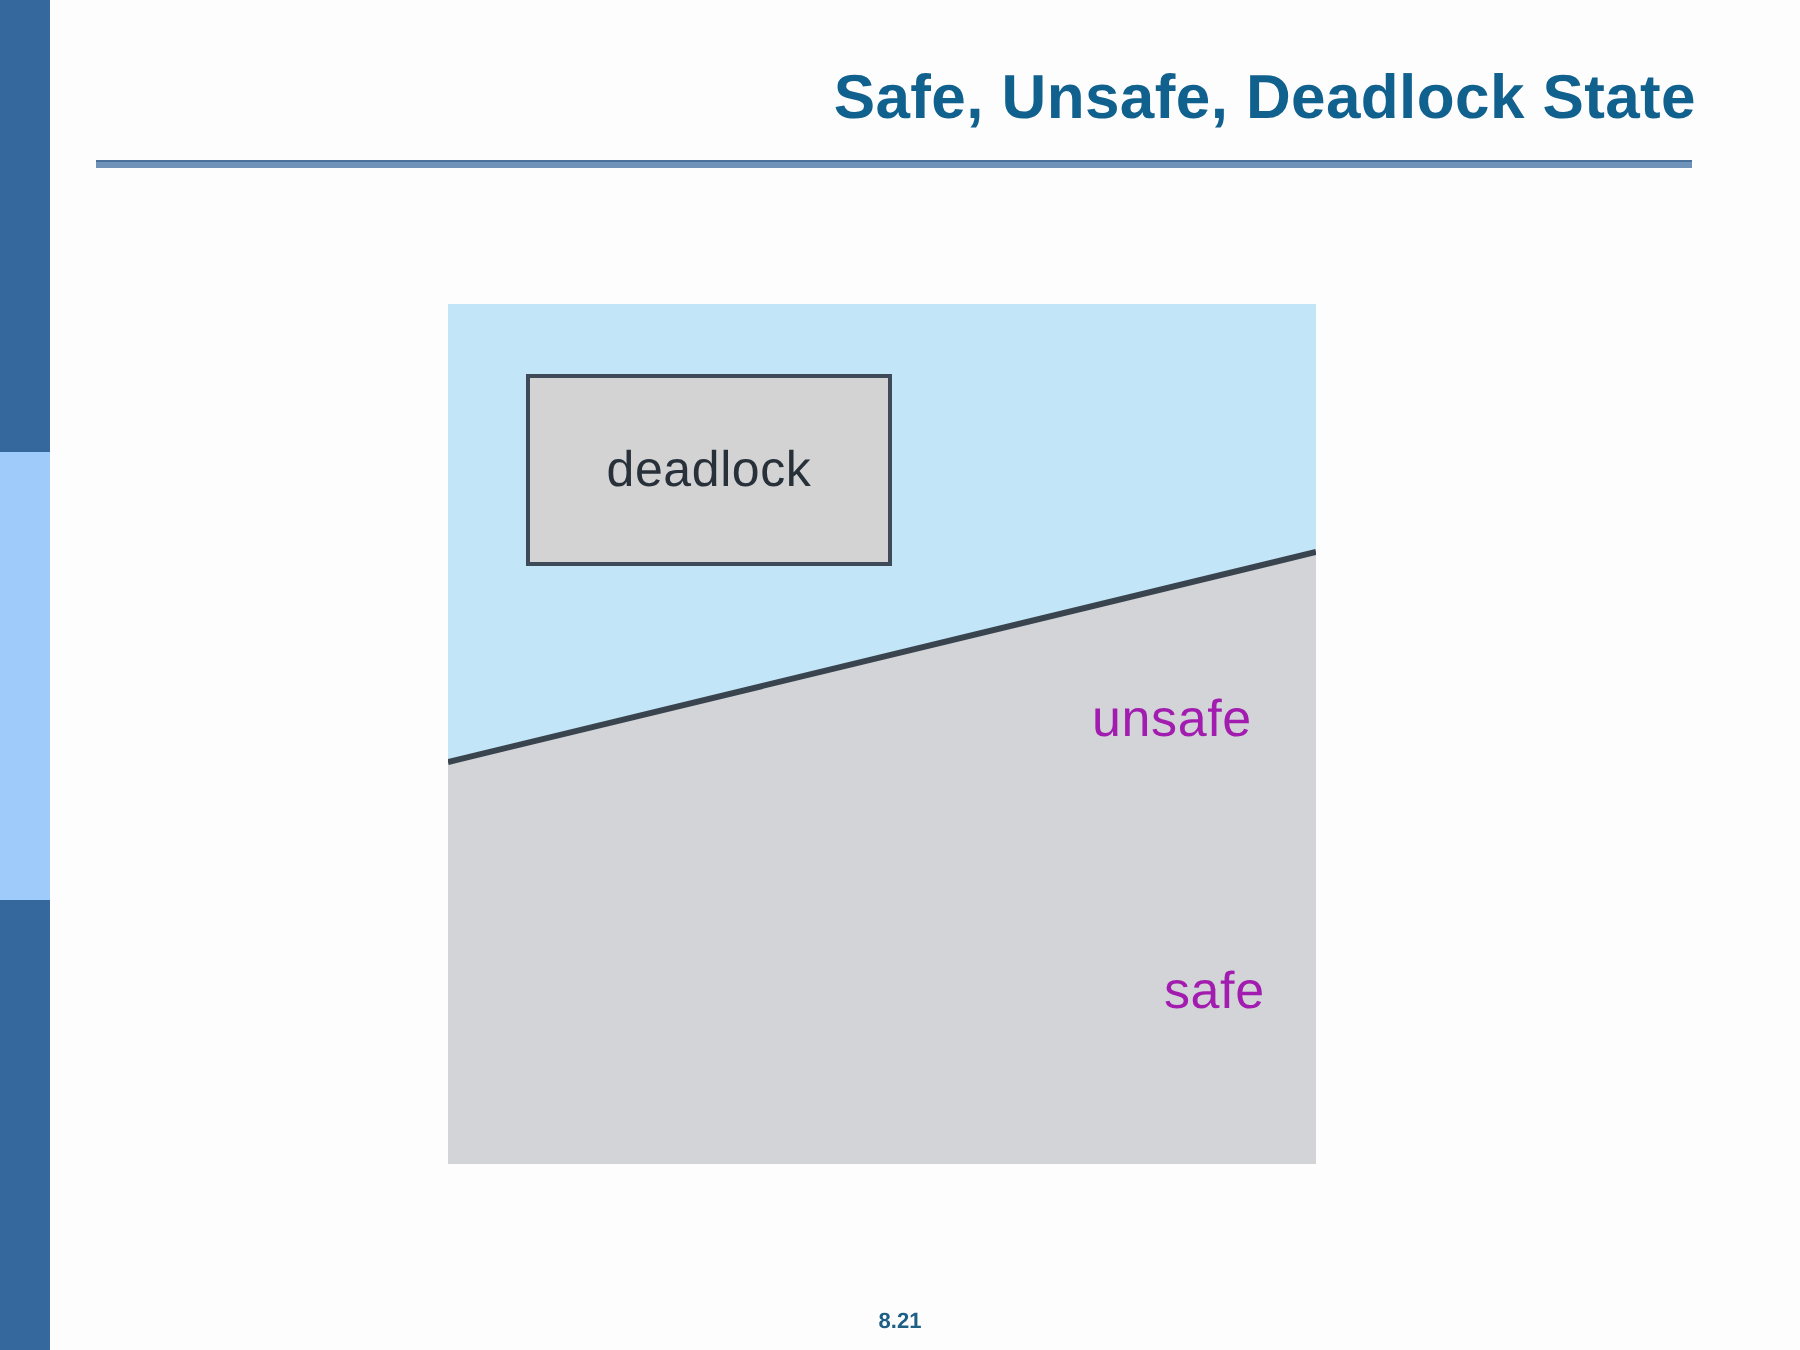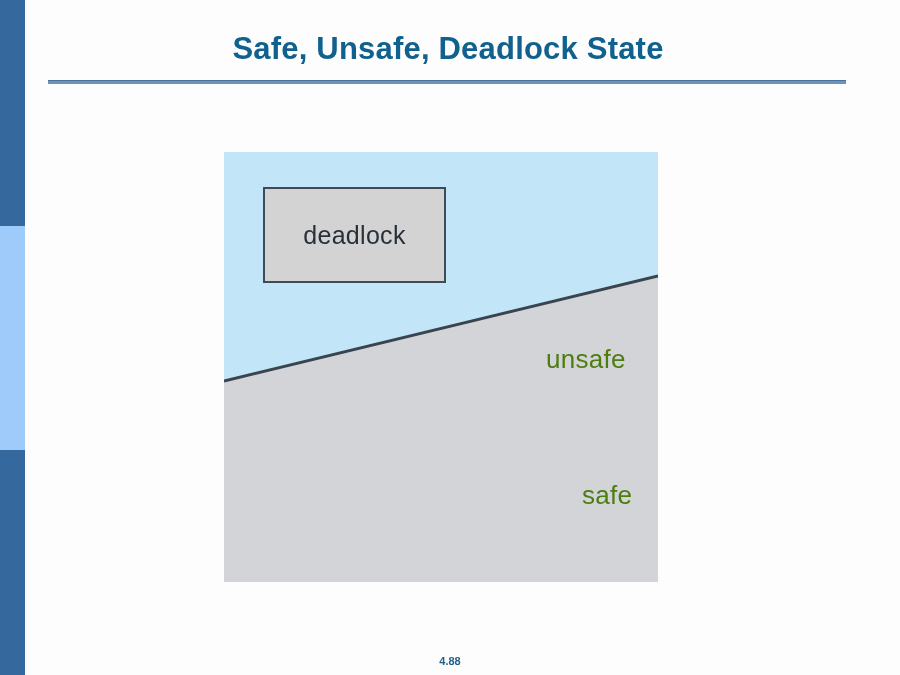--- a/index.html
+++ b/index.html
@@ -31,21 +31,21 @@
   .seg-dark-top    { top: 0;     height: 226px; background: #35699e; }
   .seg-light-mid   { top: 226px; height: 224px; background: #9fcbfb; }
   .seg-dark-bottom { top: 450px; height: 225px; background: #35699e; }
 
   
   #title-block {
     position: absolute;
     left: 48px;
     top: 30px;
     width: 800px;
-    text-align: center;
+    text-align: right;
   }
   #slide-title {
     margin: 0;
     font-size: 31px;
     font-weight: bold;
     color: #11618f;
     letter-spacing: 0.2px;
     line-height: 38px;
     white-space: nowrap;
   }
@@ -100,21 +100,21 @@
     align-items: center;
     justify-content: center;
     font-size: 25px;
     color: #28303a;
     letter-spacing: 0.3px;
   }
 
   .region-label {
     position: absolute;
     font-size: 26px;
-    color: #4d7c0f;
+    color: #a21caf;
     letter-spacing: 0.3px;
     white-space: nowrap;
     text-align: right;
   }
   #unsafe-label { left: 322px; top: 192px; }  
   #safe-label   { left: 358px; top: 328px; }
 
   
   #page-number {
     position: absolute;
@@ -151,13 +151,13 @@
   </div>
 
   <div id="deadlock-box">
     <div id="deadlock-label">deadlock</div>
   </div>
 
   <div class="region-label" id="unsafe-label">unsafe</div>
   <div class="region-label" id="safe-label">safe</div>
 </div>
 
-<div id="page-number">4.88</div>
+<div id="page-number">8.21</div>
 
 </body></html>

